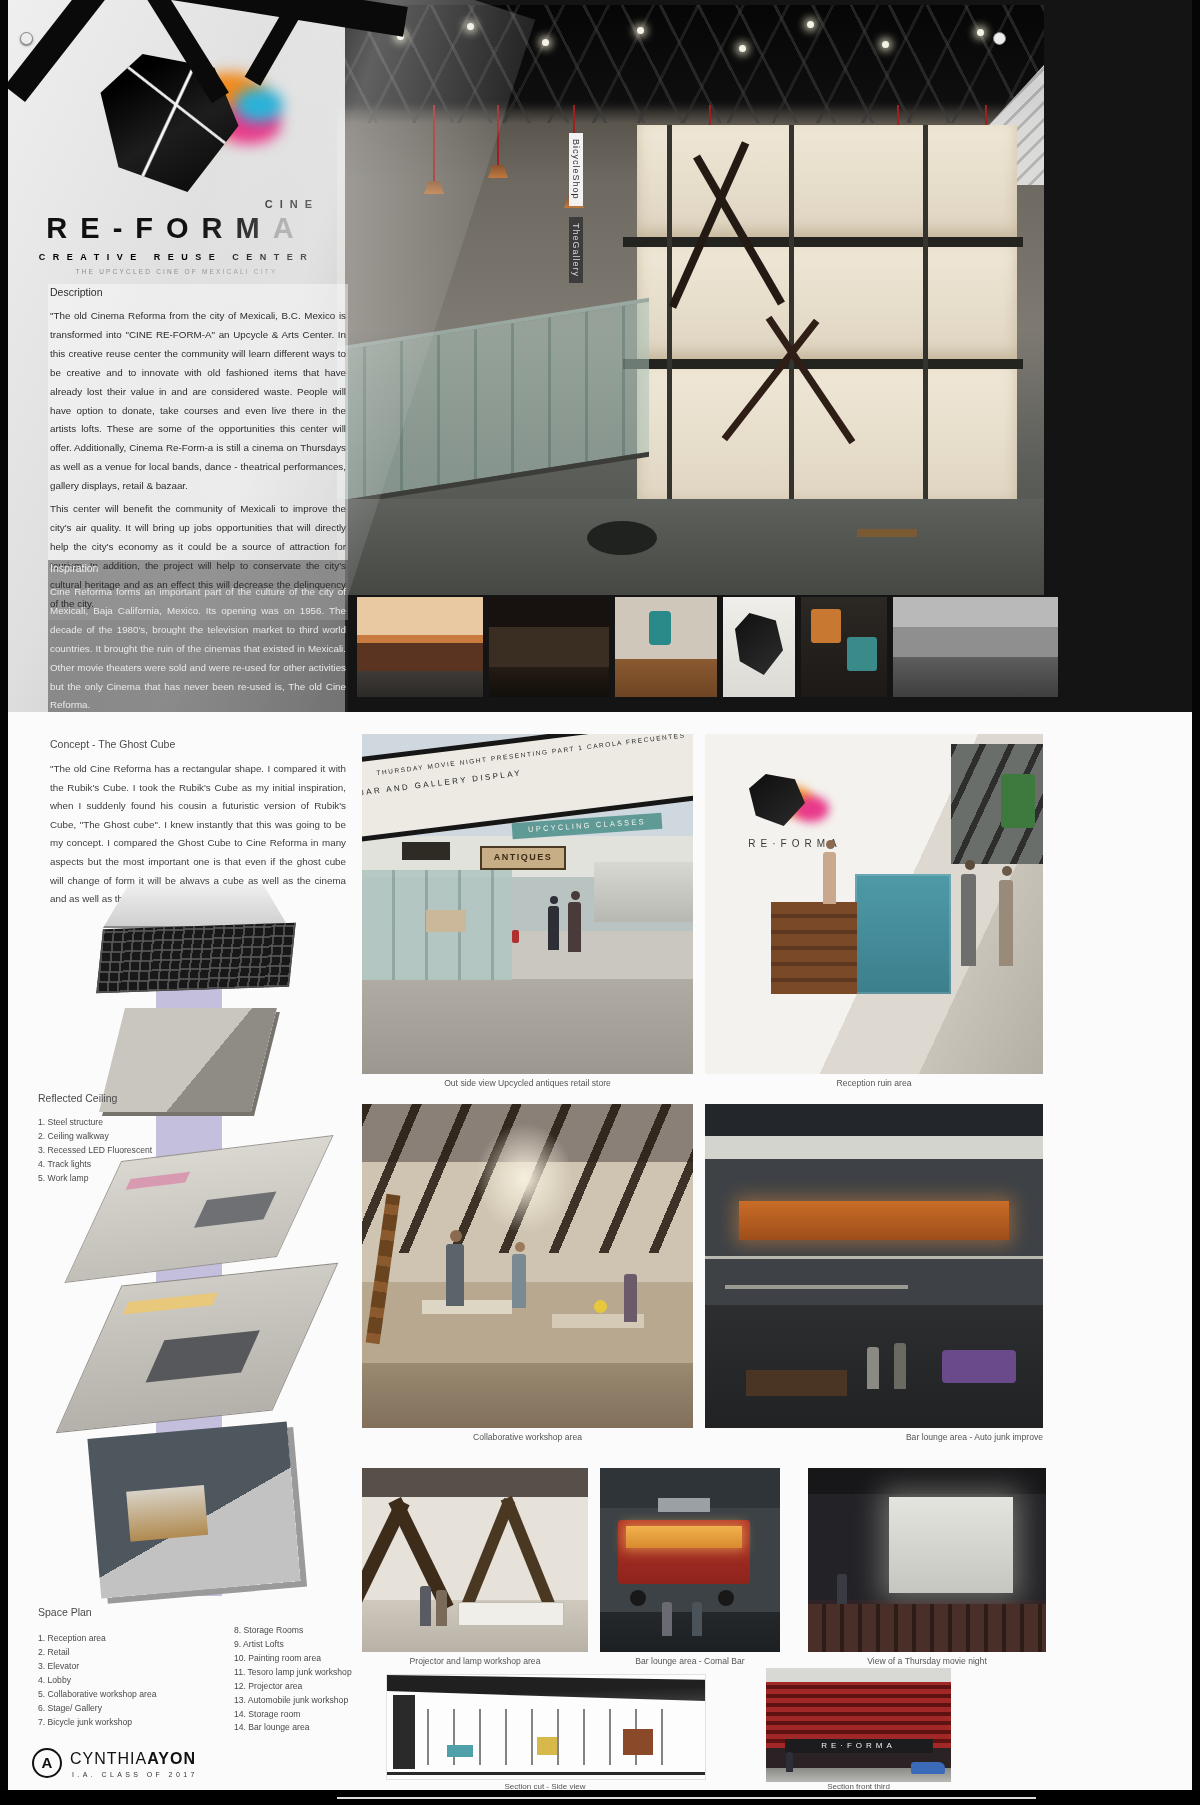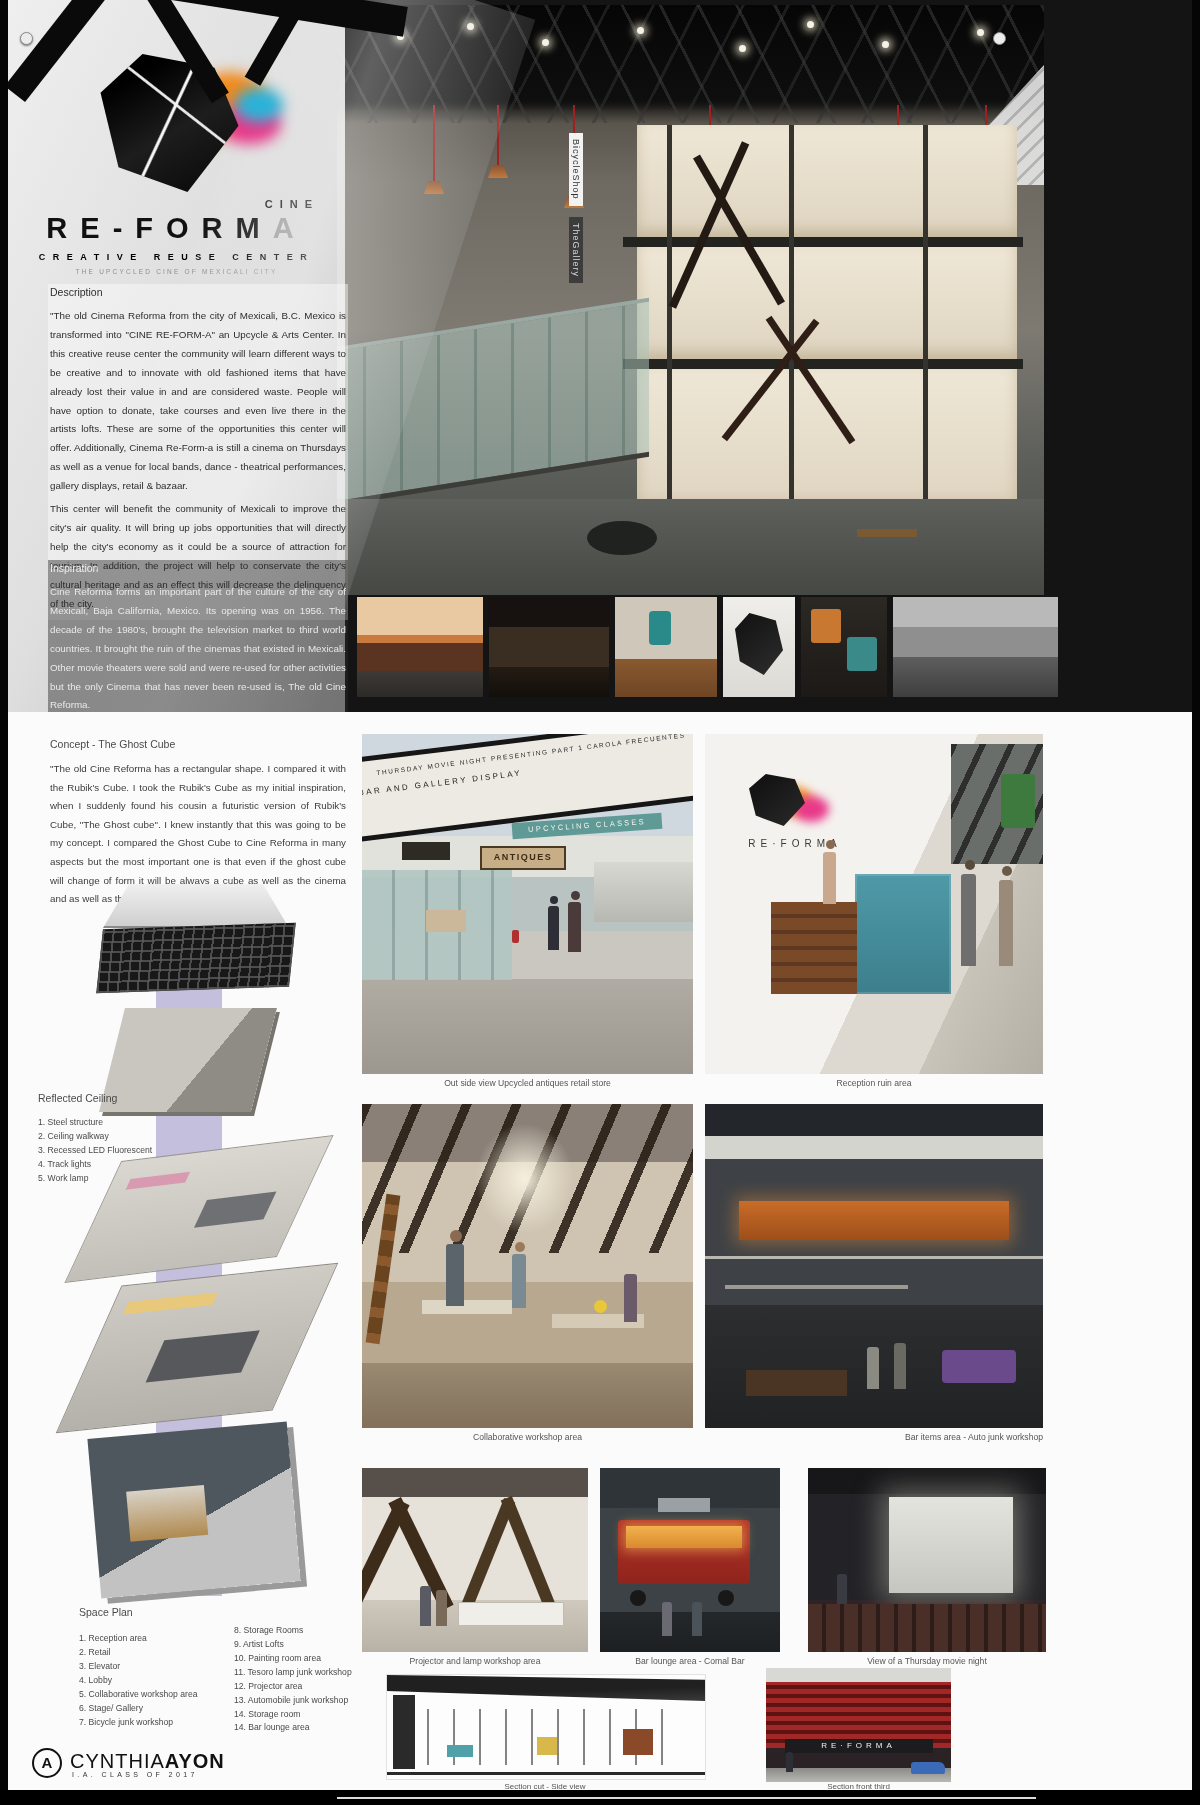--- a/index.html
+++ b/index.html
@@ -72,21 +72,21 @@
   .lavender{position:absolute;left:148px;top:262px;width:66px;height:622px;background:#b9b4d6;opacity:.85;}
   .axon{position:absolute;}
 
   
   .fig{position:absolute;background:#3a3a44;border-radius:3px 3px 0 0;}
   .head{position:absolute;border-radius:50%;background:#3a3a44;}
 
   .footer{position:absolute;left:24px;top:1034px;}
   .alogo{position:absolute;left:0;top:2px;width:26px;height:26px;border:2.5px solid #111;border-radius:50%;
          color:#111;font-weight:bold;font-size:15px;text-align:center;line-height:25px;}
-  .aname{position:absolute;left:38px;top:4px;font-size:20px;letter-spacing:1px;color:#111;white-space:nowrap;}
+  .aname{position:absolute;left:38px;top:4px;font-size:16px;letter-spacing:1px;color:#111;white-space:nowrap;}
   .aclass{position:absolute;left:40px;top:25px;font-size:7px;letter-spacing:3.4px;color:#333;white-space:nowrap;}
 
   .bottom-bar{position:absolute;left:0;top:1790px;width:1200px;height:15px;background:#000;}
   .bottom-line{position:absolute;left:337px;top:7px;width:699px;height:2px;background:#dcdcdc;}
 </style>
 </head>
 <body>
 
 <div class="board">
 
@@ -226,21 +226,21 @@
       <p class="h-gray" style="margin-bottom:12px;">Reflected Ceiling</p>
       <div class="lst">
         <div>1. Steel structure</div>
         <div>2. Ceiling walkway</div>
         <div>3. Recessed LED Fluorescent</div>
         <div>4. Track lights</div>
         <div>5. Work lamp</div>
       </div>
     </div>
 
-    <div class="abs" style="left:30px;top:894px;margin-left:41px;">
+    <div class="abs" style="left:30px;top:894px;">
       <p class="h-gray" style="margin-bottom:14px;">Space Plan</p>
       <div class="lst">
         <div>1. Reception area</div>
         <div>2. Retail</div>
         <div>3. Elevator</div>
         <div>4. Lobby</div>
         <div>5. Collaborative workshop area</div>
         <div>6. Stage/ Gallery</div>
         <div>7. Bicycle junk workshop</div>
       </div>
@@ -310,21 +310,21 @@
     <div class="ph" style="left:697px;top:392px;width:338px;height:324px;background:linear-gradient(180deg,#23272b 0 10%,#d4d4ce 10% 17%,#3e4246 17% 62%,#2c2e30 62%,#202224);">
       <div class="abs" style="left:10%;top:30%;width:80%;height:12%;background:linear-gradient(180deg,#c96c28,#9e4e1a);box-shadow:0 0 18px 4px rgba(230,140,60,.45);"></div>
       <div class="abs" style="left:0;top:47%;width:100%;height:3px;background:#b8b8b0;"></div>
       <div class="abs" style="left:6%;top:56%;width:54%;height:4px;background:#9a9a92;"></div>
       <div class="abs" style="right:8%;bottom:14%;width:22%;height:10%;background:#6a4a8a;border-radius:4px;"></div>
       <div class="abs" style="left:12%;bottom:10%;width:30%;height:8%;background:#4a3424;"></div>
       <span class="fig" style="left:48%;bottom:12%;width:12px;height:42px;background:#8a8a82;"></span>
       <span class="fig" style="left:56%;bottom:12%;width:12px;height:46px;background:#6a6a62;"></span>
     </div>
     <div class="cap" style="left:354px;top:720px;width:331px;">Collaborative workshop area</div>
-    <div class="cap" style="left:697px;top:720px;width:338px;text-align:right;padding-right:4px;">Bar items area - Auto junk workshop</div>
+    <div class="cap" style="left:697px;top:720px;width:338px;text-align:right;padding-right:4px;">Bar lounge area - Auto junk improve</div>
 
     <div class="ph" style="left:354px;top:756px;width:226px;height:184px;background:linear-gradient(180deg,#57504a 0 16%,#e6e2da 16% 72%,#cfc9bd 72%,#b8b2a6);">
       <div class="abs" style="left:8px;top:28px;width:14px;height:120px;background:#3e2c1a;transform:rotate(26deg);"></div>
       <div class="abs" style="left:52px;top:26px;width:14px;height:120px;background:#3e2c1a;transform:rotate(-26deg);"></div>
       <div class="abs" style="left:120px;top:28px;width:12px;height:116px;background:#4a3822;transform:rotate(22deg);"></div>
       <div class="abs" style="left:160px;top:26px;width:12px;height:116px;background:#4a3822;transform:rotate(-22deg);"></div>
       <div class="abs" style="left:96px;bottom:26px;width:104px;height:22px;background:#f0eee8;border:1px solid #c0bcb2;"></div>
       <span class="fig" style="left:58px;bottom:26px;width:11px;height:40px;background:#5a5a62;"></span>
       <span class="fig" style="left:74px;bottom:26px;width:11px;height:36px;background:#7a6a5a;"></span>
     </div>

